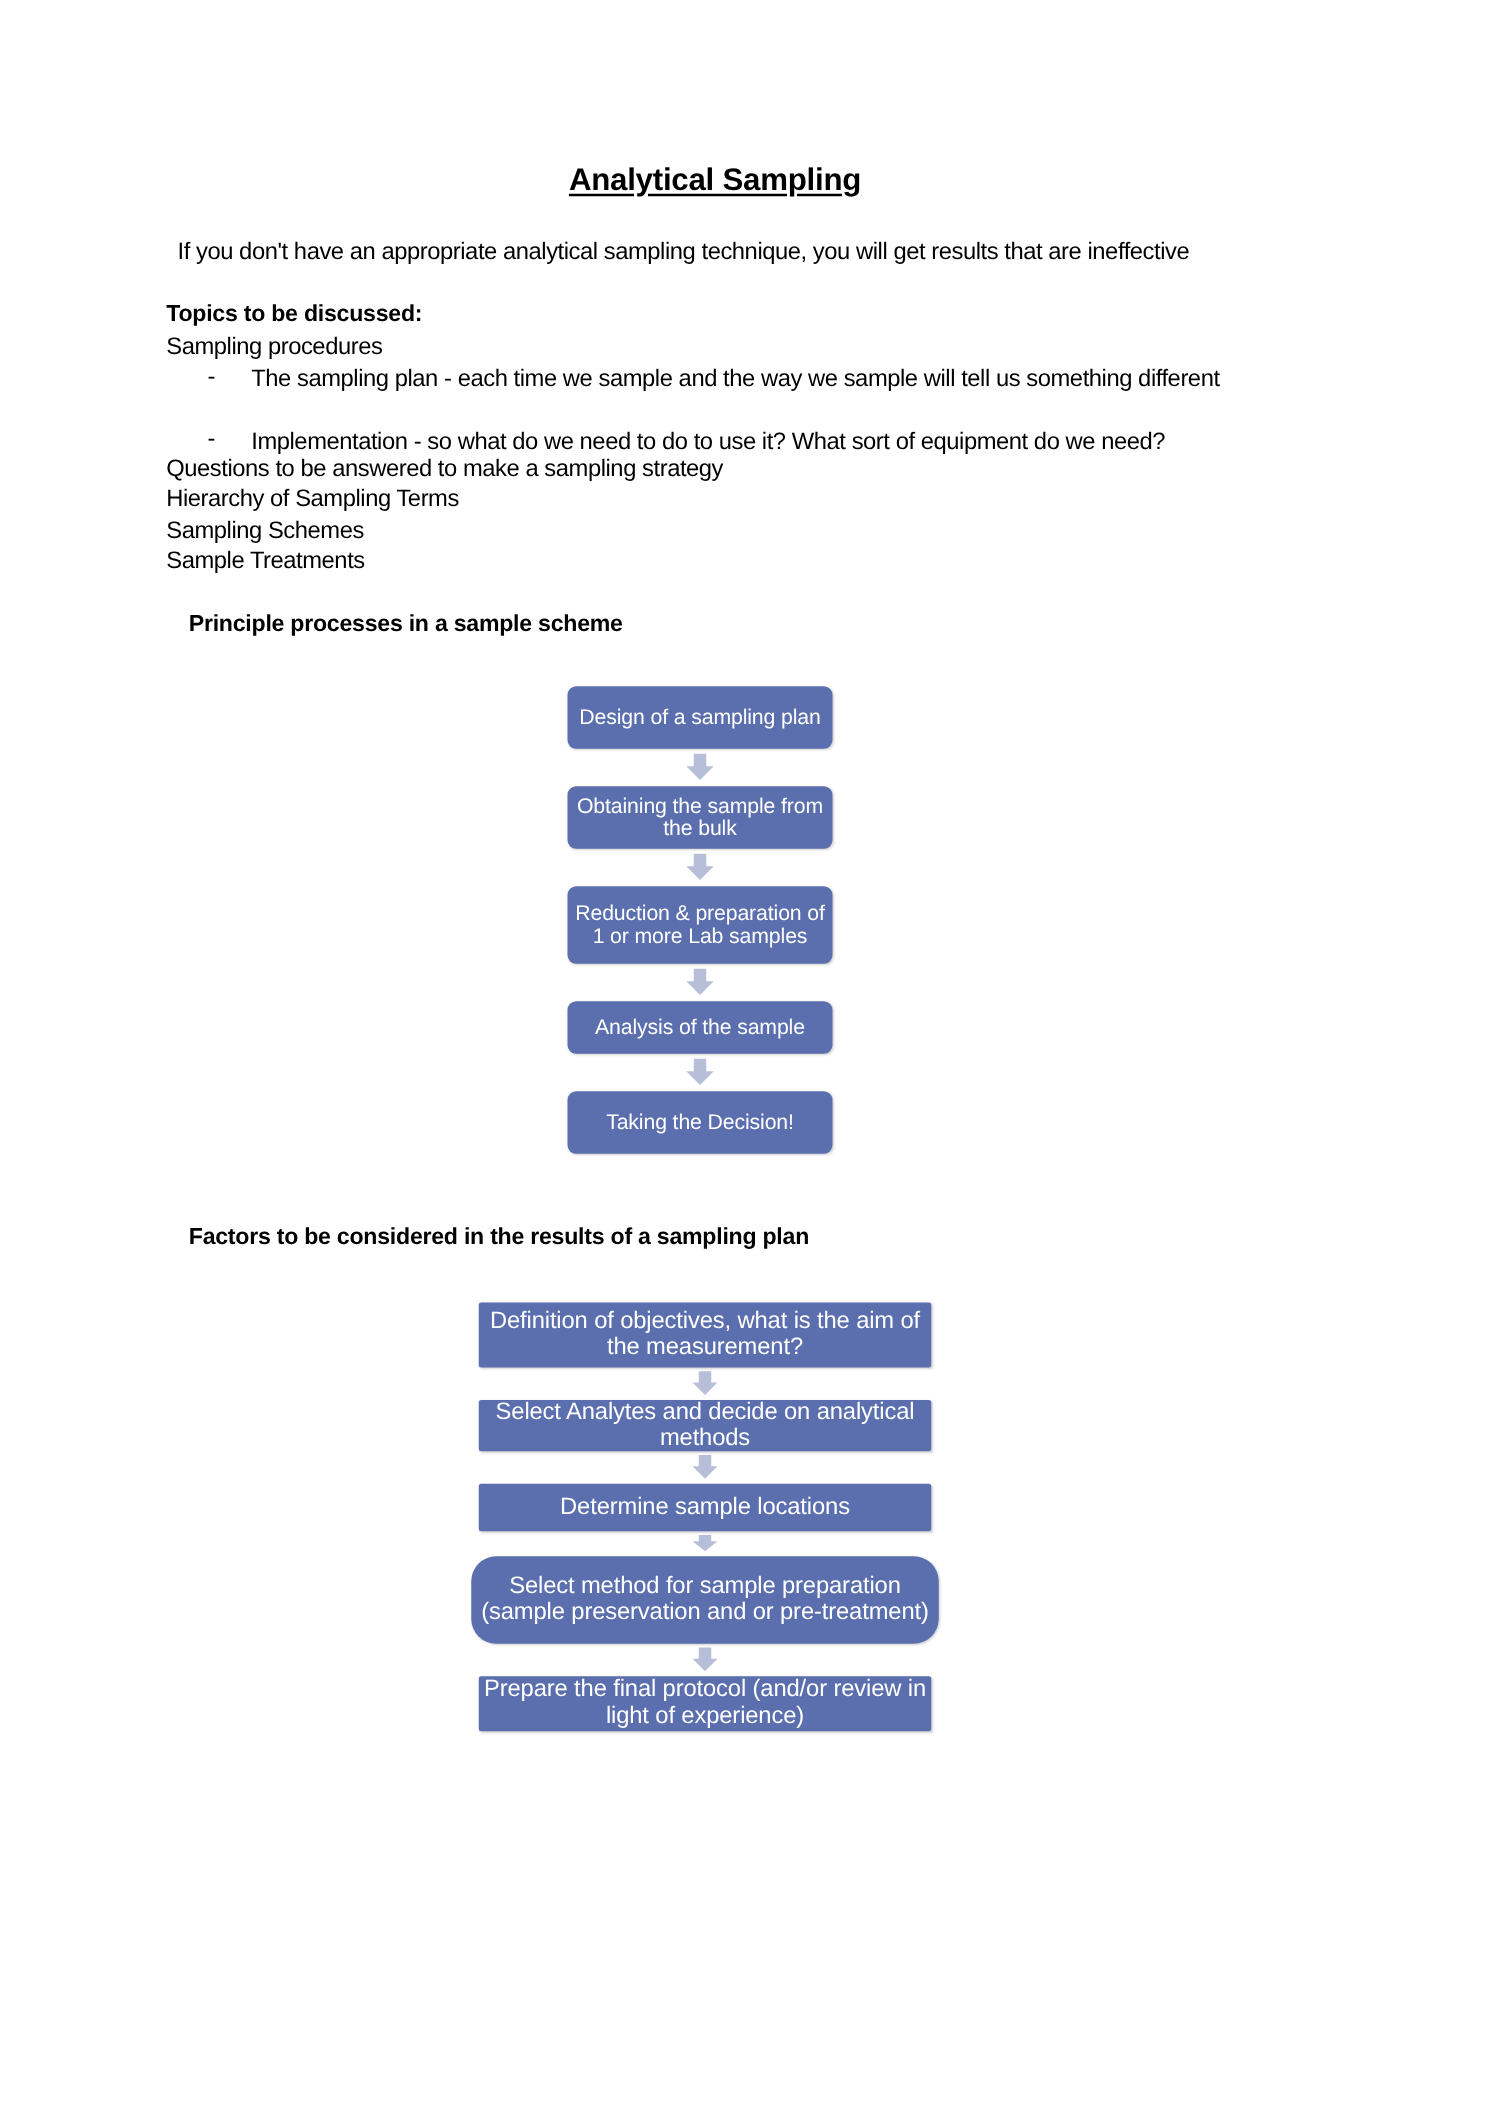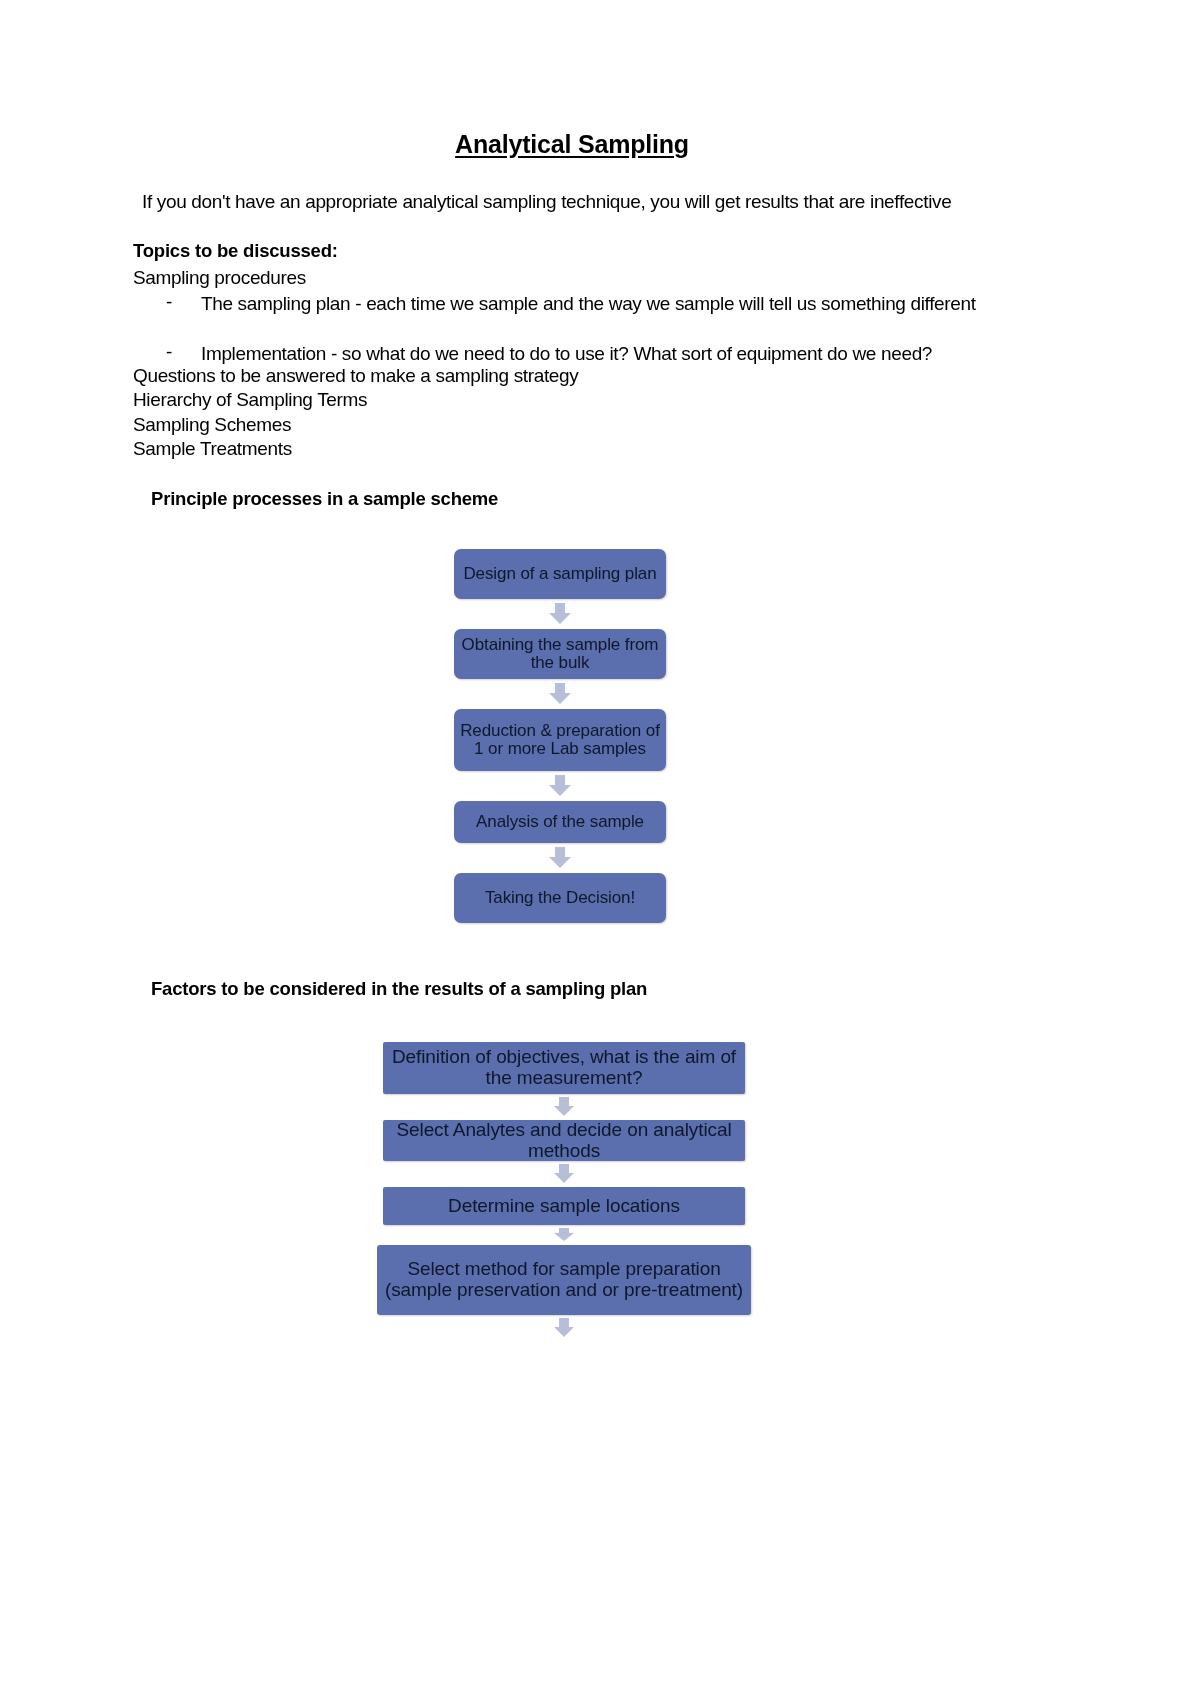--- a/index.html
+++ b/index.html
@@ -101,21 +101,21 @@
   .flow {
     position: absolute;
     display: flex;
     flex-direction: column;
     align-items: center;
   }
 
   .fbox {
     box-sizing: border-box;
     background: #5b6ead;
-    color: #0f172a;
+    color: #ffffff;
     display: flex;
     align-items: center;
     justify-content: center;
     text-align: center;
     line-height: 1.08;
     box-shadow: 1px 1px 2px rgba(0,0,0,0.18);
   }
 
   .arrow {
     width: 22px;
@@ -173,21 +173,21 @@
     font-size: 19px;
     letter-spacing: -0.1px;
     line-height: 1.1;
   }
   #flow2 .g0 { height: 52px; }
   #flow2 .g1 { height: 41px; }
   #flow2 .g2 { height: 38px; }
   #flow2 .g3 {
     height: 70px;
     width: 374px;
-    border-radius: 3px;
+    border-radius: 20px;
   }
   #flow2 .g4 { height: 44px; }
   #flow2 .arrow { margin: 3px 0; width: 20px; height: 20px; }
   #flow2 .arrow::before { left: 5px; width: 10px; height: 10px; }
   #flow2 .arrow::after {
     left: 0; top: 9px;
     border-left: 10px solid transparent;
     border-right: 10px solid transparent;
     border-top: 10px solid #b7bfd8;
   }
@@ -241,15 +241,16 @@
 
   <div class="flow" id="flow2">
     <div class="fbox g0">Definition of objectives, what is the aim of the measurement?</div>
     <div class="arrow"></div>
     <div class="fbox g1">Select Analytes  and decide on analytical methods</div>
     <div class="arrow"></div>
     <div class="fbox g2">Determine sample locations</div>
     <div class="arrow small"></div>
     <div class="fbox g3">Select method for sample preparation (sample preservation and or pre-treatment)</div>
     <div class="arrow"></div>
+    <div class="fbox g4">Prepare the final protocol  (and/or review in light of experience)</div>
   </div>
 
 </div>
 
 </body></html>

